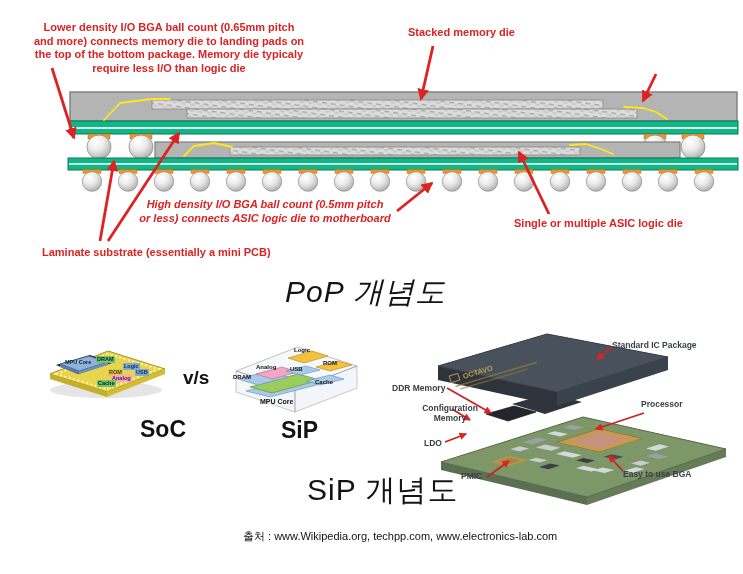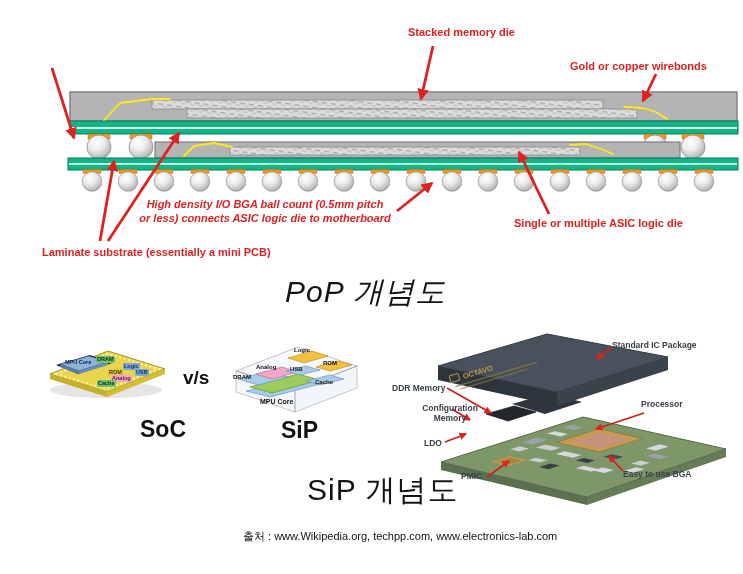--- a/index.html
+++ b/index.html
@@ -207,22 +207,25 @@
         <line x1="447" y1="388" x2="491" y2="413"></line>
         <line x1="452" y1="409" x2="470" y2="420"></line>
         <line x1="445" y1="442" x2="466" y2="434"></line>
         <line x1="487" y1="477" x2="509" y2="461"></line>
         <line x1="623" y1="471" x2="609" y2="456"></line>
         <line x1="644" y1="413" x2="596" y2="429"></line>
       </g>
     </g>
   </svg>
 
+  <div class="red-ann center" style="left:18px;top:21px;width:302px;">Lower density I/O  BGA ball count (0.65mm pitch
+and more) connects memory die to landing pads on
+the top of the bottom package. Memory die typicaly
+require less I/O than logic die</div>
   <div class="red-ann" style="left:408px;top:26px;">Stacked memory die</div>
-  <div class="red-ann" style="left:570px;top:60px;">Gold or copper wirebonds</div>
   <div class="red-ann center" style="left:120px;top:198px;width:290px;font-style:italic;">High density I/O BGA ball count (0.5mm pitch
 or less) connects ASIC logic die to motherboard</div>
   <div class="red-ann" style="left:514px;top:217px;">Single or multiple ASIC logic die</div>
   <div class="red-ann" style="left:42px;top:246px;">Laminate substrate (essentially a mini PCB)</div>
 
   <div class="kr-title" style="left:285px;top:276px;font-style:italic;">PoP 개념도</div>
   <div class="kr-title" style="left:307px;top:474px;">SiP 개념도</div>
   <div class="caption" style="left:92px;top:416px;margin-left:48px;">SoC</div>
   <div class="caption" style="left:281px;top:417px;">SiP</div>
   <div class="vs" style="left:183px;top:367px;">v/s</div>

